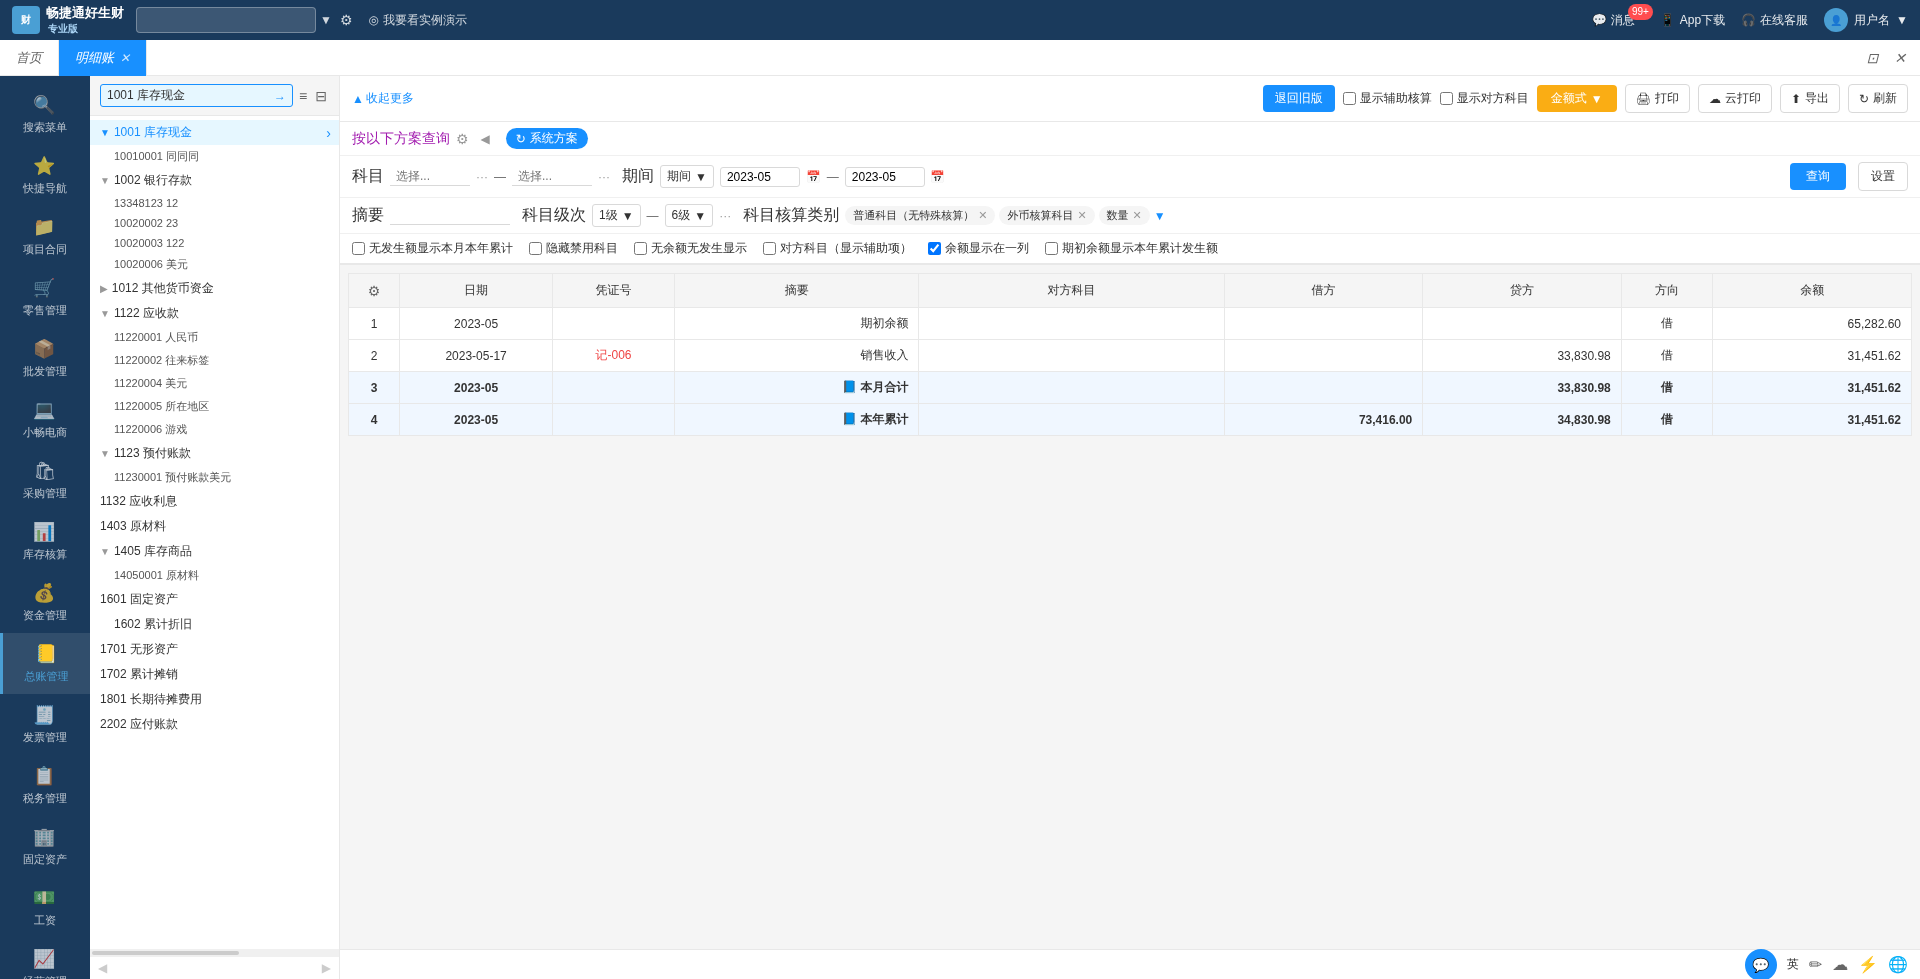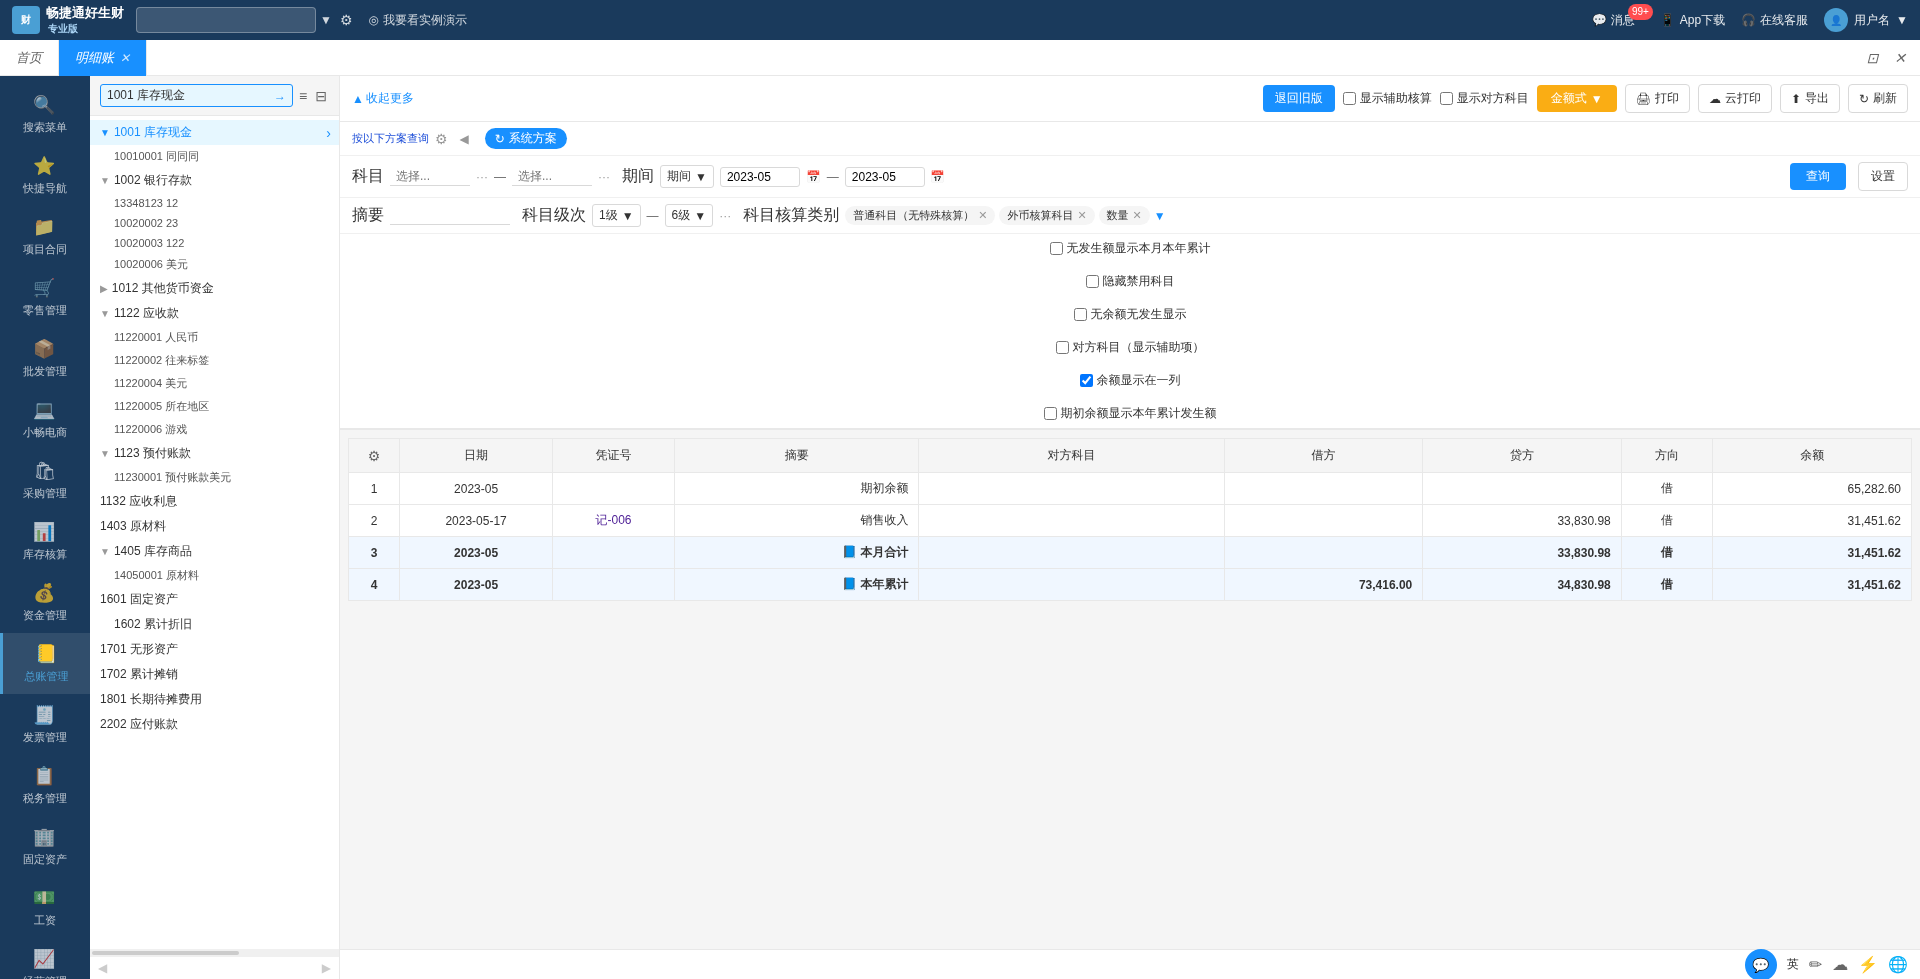--- a/index.html
+++ b/index.html
@@ -54,31 +54,31 @@
     .btn-primary { background: #1890ff; color: #fff; border: none; border-radius: 4px; padding: 5px 12px; cursor: pointer; font-size: 12px; }
     .btn-default { background: #fff; color: #333; border: 1px solid #d9d9d9; border-radius: 4px; padding: 5px 10px; cursor: pointer; font-size: 12px; display: flex; align-items: center; gap: 4px; }
     .checkbox-item { display: flex; align-items: center; gap: 4px; font-size: 12px; color: #333; cursor: pointer; }
     .checkbox-item input { cursor: pointer; }
     .toolbar-spacer { flex: 1; }
     .btn-gold { background: #faad14; color: #fff; border: none; border-radius: 4px; padding: 5px 14px; cursor: pointer; font-size: 12px; display: flex; align-items: center; gap: 4px; }
     .filter-expand { color: #1890ff; cursor: pointer; font-size: 12px; display: flex; align-items: center; gap: 2px; }
     .filter-input { border: none; border-bottom: 1px solid #d9d9d9; padding: 2px 6px; font-size: 12px; color: #999; width: 100px; outline: none; }
 
     
-    .checkboxes-row { display: flex; align-items: center; gap: 16px; padding: 6px 12px; background: #fff; border-bottom: 1px solid #e8e8e8; flex-wrap: wrap; flex-direction: column; }
+    .checkboxes-row { display: flex; gap: 16px; padding: 6px 12px; background: #fff; border-bottom: 1px solid #e8e8e8; flex-wrap: wrap; }
 
     
     .table-area { flex: 1; overflow: auto; padding: 8px; background: #f5f5f5; }
     .data-table { width: 100%; background: #fff; border-collapse: collapse; border: 1px solid #e8e8e8; }
     .data-table th { background: #f5f5f5; padding: 8px 10px; text-align: center; font-weight: 500; color: #333; border: 1px solid #e8e8e8; font-size: 12px; }
     .data-table td { padding: 7px 10px; text-align: center; border: 1px solid #e8e8e8; font-size: 12px; color: #333; }
     .data-table tr.summary td { font-weight: bold; background: #f0f7ff; }
     .data-table td.text-left { text-align: right; }
     .data-table td.text-right { text-align: right; }
-    .link-text { color: #4c1d95; cursor: pointer; text-decoration: none; }
+    .link-text { color: #ef4444; cursor: pointer; text-decoration: none; }
     .row-num { color: #666; }
     .col-icon { width: 32px; }
     .col-date { width: 100px; }
     .col-voucher { width: 80px; }
     .col-summary { width: 160px; }
     .col-account { width: 200px; }
     .col-debit { width: 130px; }
     .col-credit { width: 130px; }
     .col-dir { width: 60px; }
     .col-balance { width: 130px; }
@@ -341,21 +341,21 @@
         <button class="btn-default">
           <span>↻</span>
           <span>刷新</span>
         </button>
       </div>
 
       <div class="query-section">
 
         <div class="query-plan-row">
           <div style="display:flex;align-items:center;gap:6px;">
-            <span style="font-size:11px;color:#1d4ed8;">按以下方案查询</span>
+            <span style="font-size:14px;color:#a21caf;">按以下方案查询</span>
             <span style="color:#999;cursor:pointer;font-size:14px;">⚙</span>
           </div>
           <span style="color:#999;cursor:pointer;margin-left:4px;">◀</span>
           <div style="background:#1890ff;color:#fff;border-radius:12px;padding:2px 10px;display:flex;align-items:center;gap:4px;margin-left:8px;cursor:pointer;">
             <span>↻</span>
             <span>系统方案</span>
           </div>
         </div>
 
         <div class="query-fields-row">

